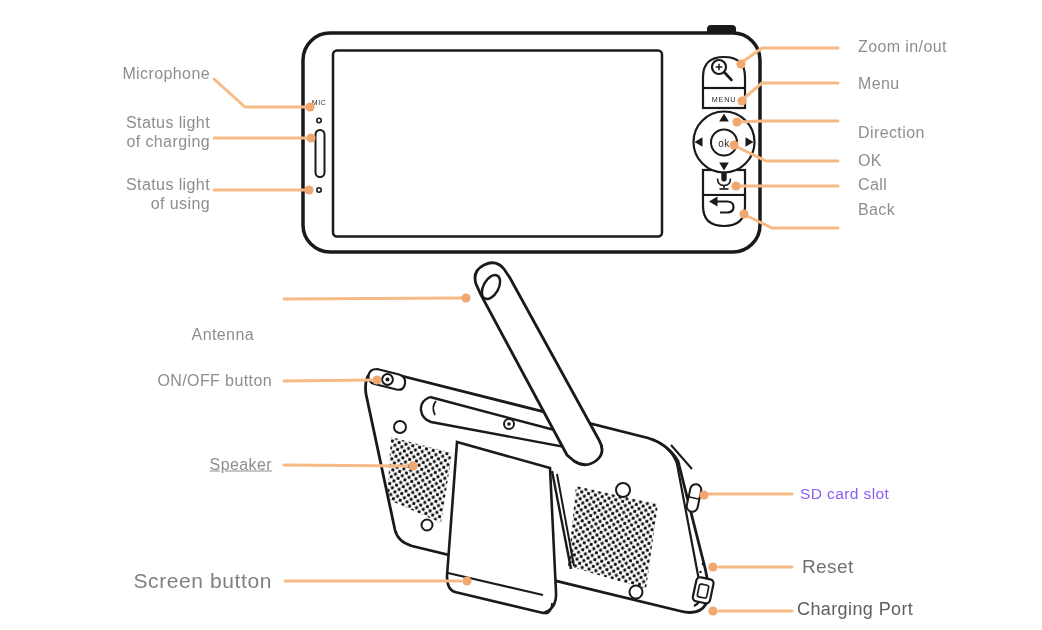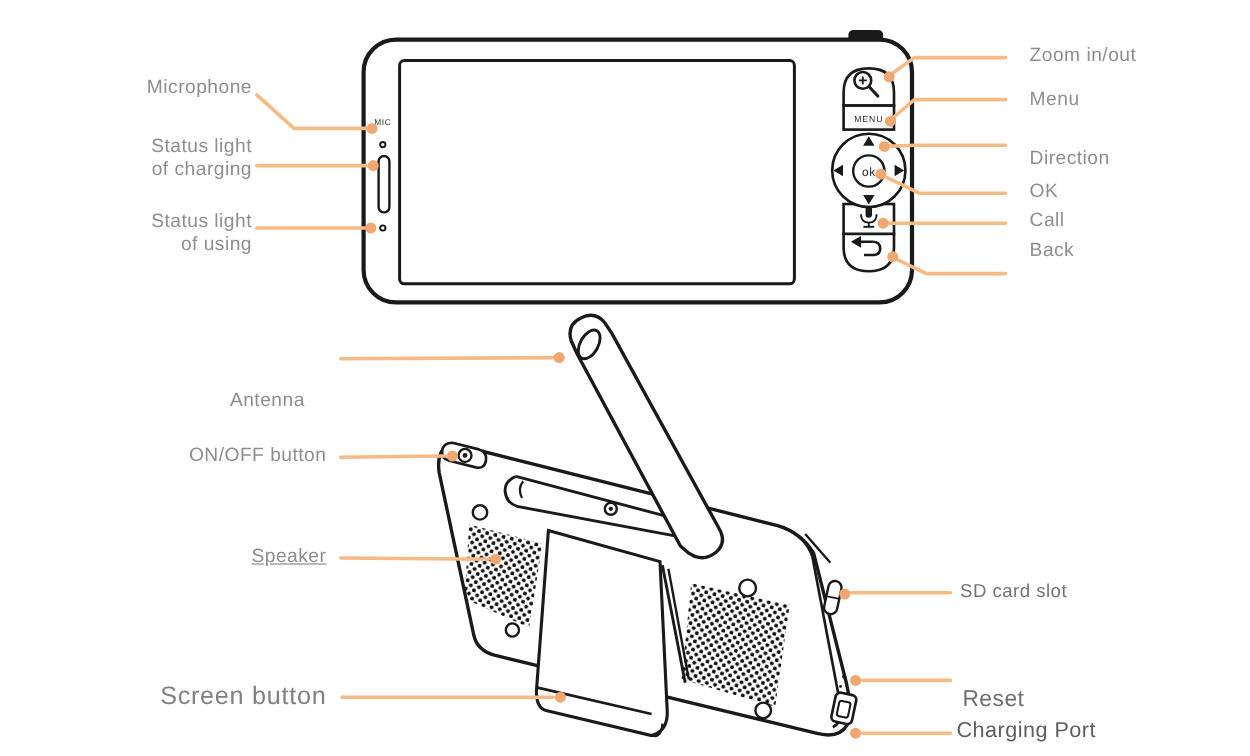--- a/index.html
+++ b/index.html
@@ -21,21 +21,21 @@
   
   .label{
     position:absolute;color:var(--label);font-size:16px;letter-spacing:.4px;
     white-space:pre-line;transform:translateY(-50%);line-height:19px;
   }
   .label.right-col{text-align:center;}
   .label.left-col{text-align:right;}
   .label.big{font-size:21px;color:#808080;letter-spacing:.6px;}
   .label.reset{font-size:19px;color:#717171;}
   .label.chport{font-size:18px;color:#5E5E5E;}
-  .label.sd{font-size:15.5px;color:#737373;}
+  .label.sd{font-size:15.5px;color:#8b5cf6;}
 </style>
 </head>
 <body>
 
 <div class="canvas">
 
   <svg class="diagram-svg" width="1042" height="630" viewBox="0 0 1042 630">
     <defs>
       <pattern id="dots" width="7" height="7" patternUnits="userSpaceOnUse" patternTransform="rotate(13)">
         <circle cx="2" cy="2" r="1.65" fill="#111"></circle>
@@ -197,16 +197,16 @@
   <div class="label right-col" style="left:858px;top:160px;">OK</div>
   <div class="label right-col" style="left:858px;top:184px;">Call</div>
   <div class="label right-col" style="left:858px;top:209px;">Back</div>
 
   <div class="label left-col" style="right:788px;top:299px;margin-top:35px;">Antenna</div>
   <div class="label left-col" style="right:770px;top:380px;">ON/OFF button</div>
   <div class="label left-col" style="right:770px;top:464px;text-decoration:underline;">Speaker</div>
   <div class="label left-col big" style="right:770px;top:580px;">Screen button</div>
 
   <div class="label right-col sd" style="left:800px;top:493px;">SD card slot</div>
-  <div class="label right-col reset" style="left:802px;top:566px;margin-top:17px;">Reset</div>
+  <div class="label right-col reset" style="left:802px;top:566px;">Reset</div>
   <div class="label right-col chport" style="left:797px;top:609px;">Charging Port</div>
 
 </div>
 
 </body></html>

